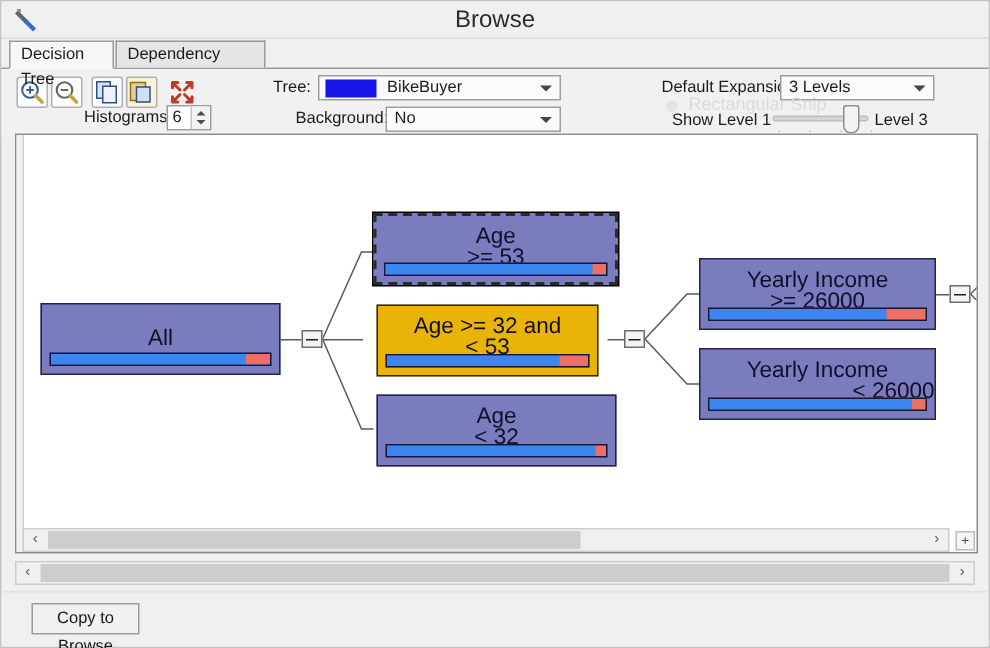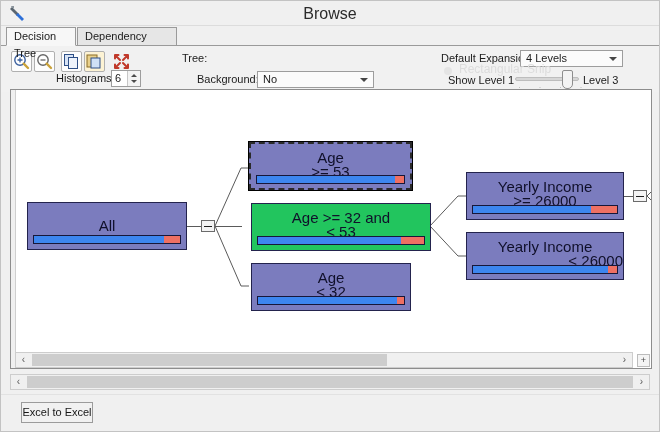--- a/index.html
+++ b/index.html
@@ -170,30 +170,35 @@
     <span class="lbl" style="left:55px;top:26px;">Histograms:</span>
     <div class="spin" style="left:110px;top:24px;">
       <span class="val">6</span>
       <span class="arrows">
         <i class="ar up"></i>
           <i class="ar dn"></i>
       </span>
     </div>
 
     <span class="lbl" style="left:181px;top:6px;">Tree:</span>
+    <div class="combo" style="left:211px;top:4px;width:162px;">
+      <span class="swatch" style="background: rgb(21, 21, 232);"></span>
+      <span class="ctext" style="left:45px;">BikeBuyer</span>
+      <span class="arrow"></span>
+    </div>
 
     <span class="lbl" style="left:196px;top:27px;">Background:</span>
     <div class="combo" style="left:256px;top:25px;width:117px;">
       <span class="ctext" style="left:5px;">No</span>
       <span class="arrow"></span>
     </div>
 
     <span class="lbl" style="left:440px;top:6px;">Default Expansion:</span>
     <div class="combo" style="left:519px;top:4px;width:103px;">
-      <span class="ctext" style="left:5px;">4 Levels</span>
+      <span class="ctext" style="left:5px;">3 Levels</span>
       <span class="arrow"></span>
     </div>
 
     <span class="ghost-dot" style="left:443px;top:21px;"></span>
     <span class="ghost" style="left:458px;top:16px;">Rectangular Snip</span>
 
     <span class="lbl" style="left:447px;top:28px;">Show Level 1</span>
     <div class="slider-track" style="left:514px;top:31px;width:64px;"></div>
     <div class="slider-thumb" style="left:561px;top:24px;"></div>
     <span class="ticks" style="left:517px;top:36px;">· · · ·</span>
@@ -243,21 +248,21 @@
 
       <div class="node sel" style="left: 238px; top: 52px; width: 163px; height: 48px; background: rgb(123, 124, 190);">
         <span class="nt" style="top:5px;">Age</span>
         <span class="nt" style="top:19px;">&gt;= 53</span>
         <span class="hist" style="bottom:4px;">
           <i class="blue" style="right: 6%; background: rgb(61, 134, 239);"></i>
             <i class="red" style="width: 6%; background: rgb(239, 112, 99);"></i>
         </span>
       </div>
 
-      <div class="node" style="left: 240px; top: 113px; width: 180px; height: 48px; background: #22c55e;">
+      <div class="node" style="left: 240px; top: 113px; width: 148px; height: 48px; background: #eab308;">
         <span class="nt" style="top:5px;">Age &gt;= 32 and</span>
         <span class="nt" style="top:19px;">&lt; 53</span>
         <span class="hist" style="bottom:5px;">
           <i class="blue" style="right: 14%; background: rgb(61, 134, 239);"></i>
             <i class="red" style="width: 14%; background: rgb(239, 112, 99);"></i>
         </span>
       </div>
 
       <div class="node" style="left: 240px; top: 173px; width: 160px; height: 48px; background: rgb(123, 124, 190);">
         <span class="nt" style="top:5px;">Age</span>
@@ -296,16 +301,16 @@
     <div class="sqbtn" style="right:1px;bottom:1px;">+</div>
   </div>
 
   <div class="hsb" style="left:9px;right:9px;top:373px;">
     <span class="ab" style="left:0;">‹</span>
     <span class="thumb" style="left:16px;right:16px;"></span>
     <span class="ab" style="right:0;">›</span>
   </div>
 
   <div class="footer">
-    <div class="btn" style="left:20px;top:7px;width:72px;">Excel to Excel</div>
+    <div class="btn" style="left:20px;top:7px;width:72px;">Copy to Browse</div>
   </div>
 
 </div>
 
 </body></html>

